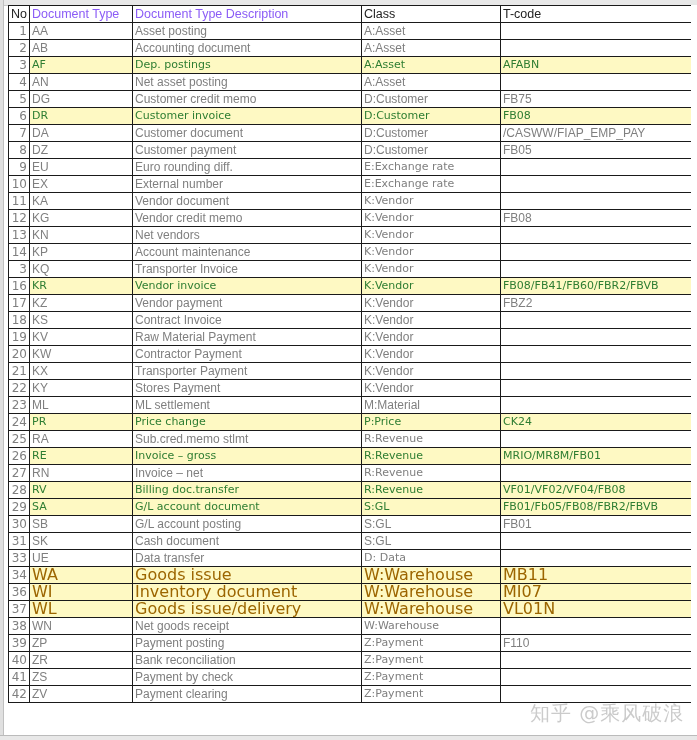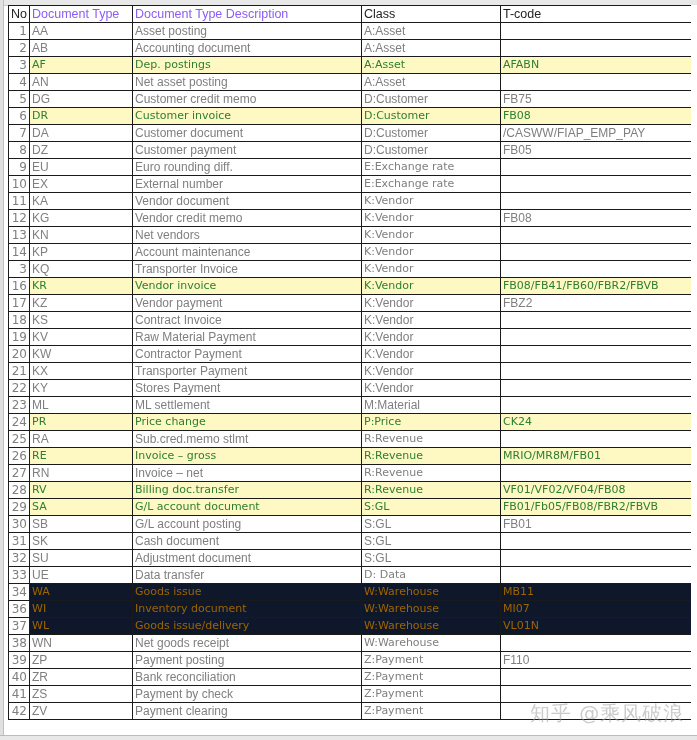--- a/index.html
+++ b/index.html
@@ -8,21 +8,21 @@
     .leftgutter { position:absolute; left:0; top:0; width:3px; height:740px; background:#e0e0e0; border-right:1px solid #c0c0c0; }
     table.sheet { position:absolute; left:8px; top:5px; border-collapse:collapse; table-layout:fixed; width:686px; }
     table.sheet td { border:1px solid #1a1a1a; height:16px; padding:0 2px; font-size:12px; line-height:16px; white-space:nowrap; overflow:hidden; color:#7f7f7f; }
     td.no { text-align:right; color:#222; font-family:"DejaVu Sans", sans-serif; font-size:11.5px; padding-right:1px; }
     td.cls { color:#222; }
     td.tc { color:#222; }
     tr.hdr td { color:#8b5cf6; font-size:12.5px; }
     tr.hdr td.no { color:#222; font-family:"Liberation Sans", sans-serif; font-size:12.5px; }
     tr.hdr td.cls, tr.hdr td.tc { color:#222; }
     tr.green td:not(.no) { background:#fef9c3; color:#2e7d32; font-family:"DejaVu Sans", sans-serif; font-size:11px; }
-    tr.yellow td:not(.no) { background:#0f172a; color:#9c6500; font-family:"DejaVu Sans", sans-serif; font-size:11px; }
+    tr.yellow td:not(.no) { background:#fef9c3; color:#9c6500; font-family:"DejaVu Sans", sans-serif; font-size:16px; }
     td.cls.calibri { font-family:"DejaVu Sans", sans-serif; font-size:11px; }
     .rightbar { position:absolute; left:691px; top:5px; width:6px; height:730px; background:#fff; }
     .bottombar { position:absolute; left:0; top:735px; width:697px; height:5px; background:#e8e8e8; border-top:1px solid #bbb; }
     .watermark { position:absolute; left:530px; top:700px; font-size:20px; color:rgba(160,160,160,0.55); font-family:"DejaVu Sans", sans-serif; letter-spacing:1px; }
   </style>
 </head>
 <body>
 
 <div class="topstrip"></div>
 <div class="leftgutter"></div>
@@ -254,27 +254,20 @@
         <td class="tc">FB01</td>
       </tr>
       <tr>
         <td class="no">31</td>
         <td>SK</td>
         <td>Cash document</td>
         <td class="cls">S:GL</td>
         <td class="tc"></td>
       </tr>
       <tr>
-        <td class="no">32</td>
-        <td>SU</td>
-        <td>Adjustment document</td>
-        <td class="cls">S:GL</td>
-        <td class="tc"></td>
-      </tr>
-      <tr>
         <td class="no">33</td>
         <td>UE</td>
         <td>Data transfer</td>
         <td class="cls calibri">D: Data</td>
         <td class="tc"></td>
       </tr>
       <tr class="yellow">
         <td class="no">34</td>
         <td>WA</td>
         <td>Goods issue</td>

